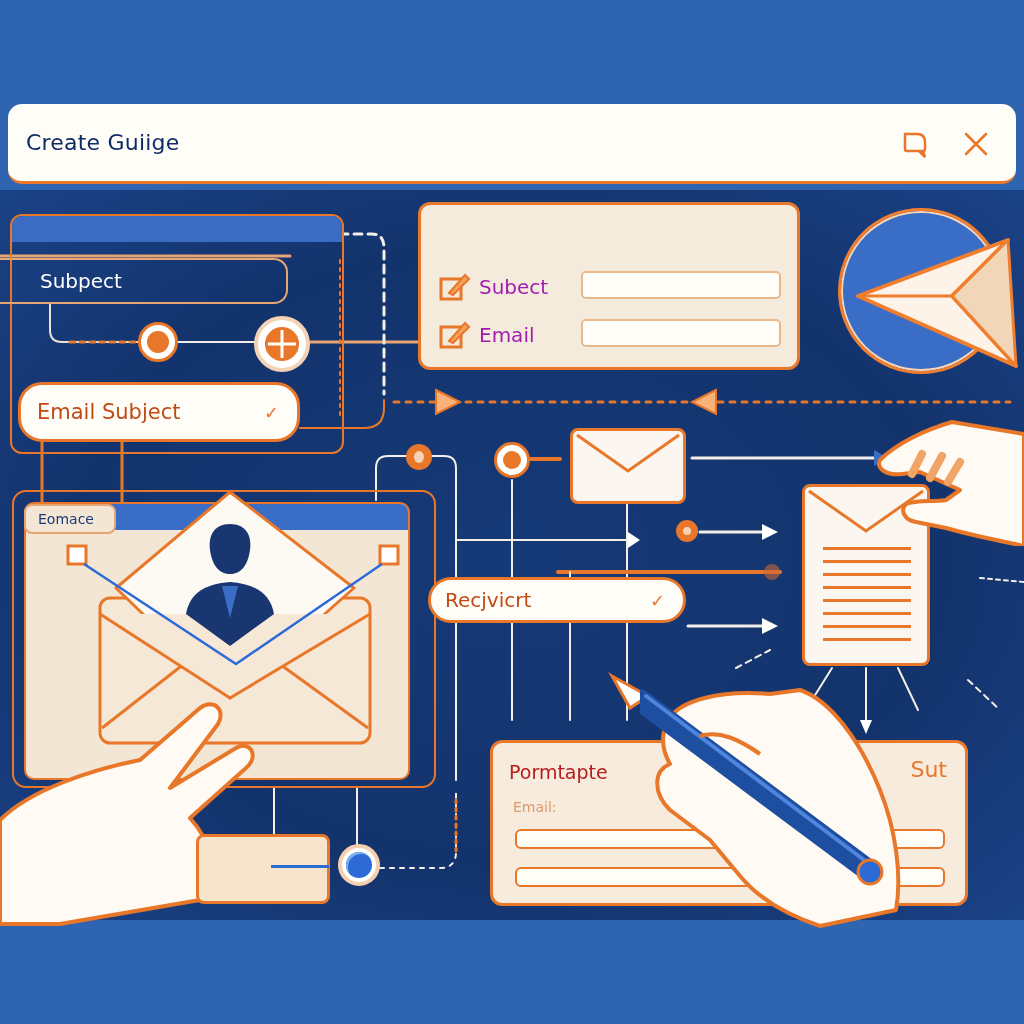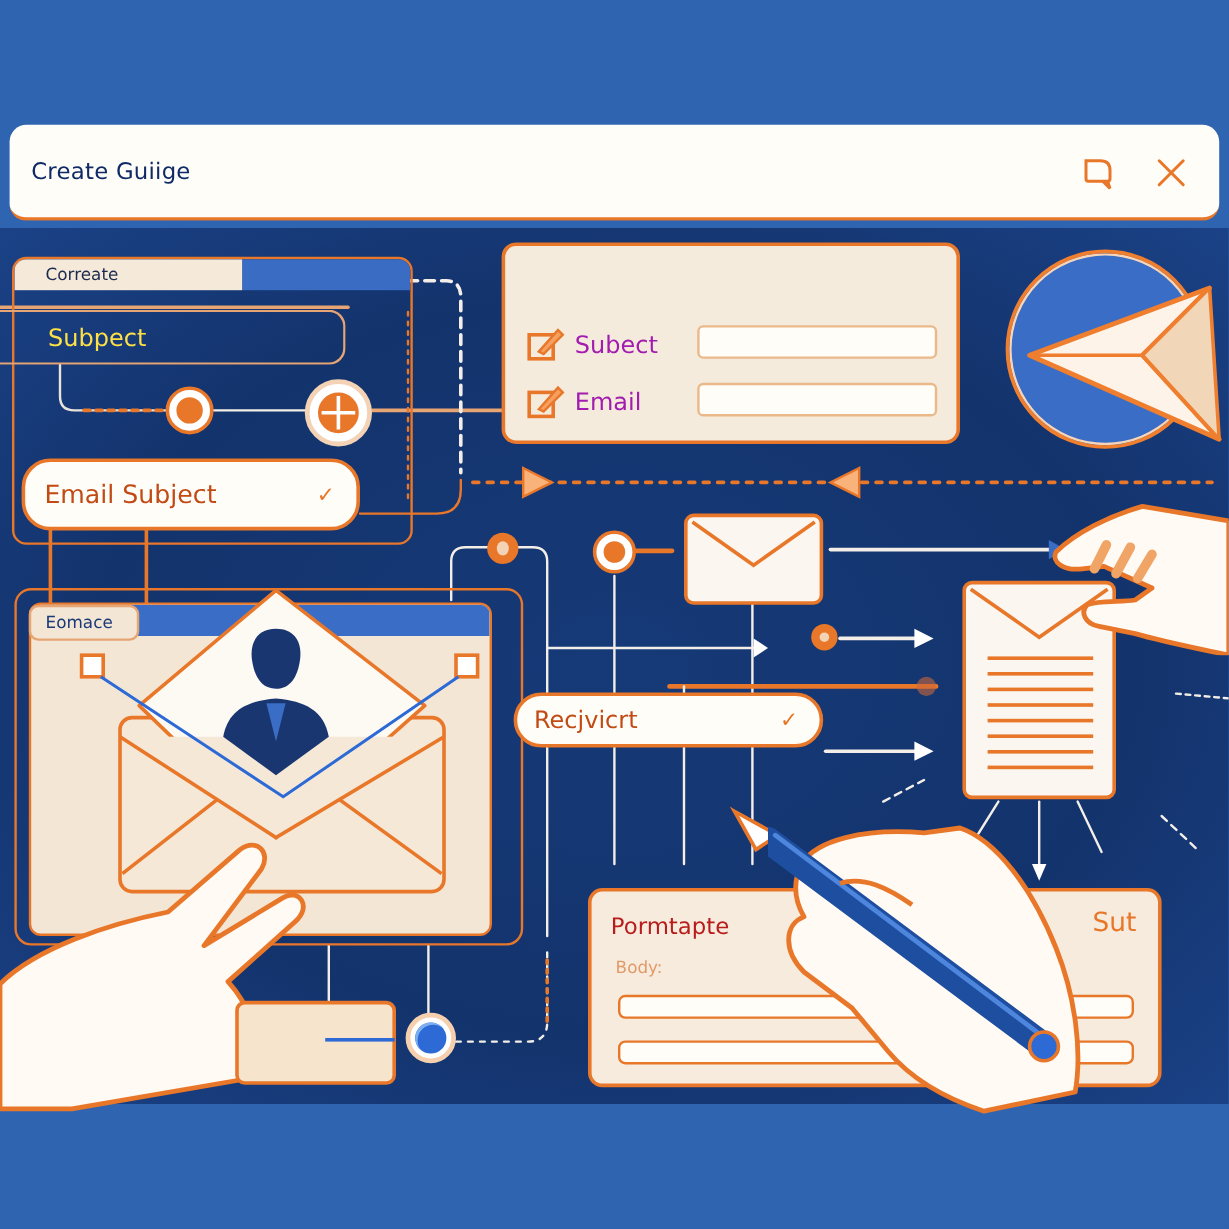--- a/index.html
+++ b/index.html
@@ -16,42 +16,42 @@
     .abs { position: absolute; }
     svg.overlay { position: absolute; left: 0; top: 0; width: 1024px; height: 1024px; pointer-events: none; }
 
     
     .titlebar {
       position: absolute; left: 8px; top: 104px; width: 1008px; height: 80px;
       background: #fffdf8; border-radius: 14px;
       border-bottom: 3px solid #e8772a;
       display: flex; align-items: center; padding-left: 18px;
     }
-    .titlebar .title { font-size: 19px; color: #0f2a66; letter-spacing: 0.2px; }
+    .titlebar .title { font-size: 22px; color: #0f2a66; letter-spacing: 0.2px; }
     .tb-btn {
       position: absolute; top: 22px; width: 36px; height: 36px;
       display: flex; align-items: center; justify-content: center; cursor: pointer;
     }
 
     
     .panel-tl {
       position: absolute; left: 10px; top: 214px; width: 334px; height: 240px;
       border: 2px solid #e8772a; border-radius: 12px;
     }
     .panel-tl-head {
       position: absolute; left: 12px; top: 216px; width: 330px; height: 26px;
       border-radius: 10px 10px 0 0; overflow: hidden; display: flex;
     }
     .panel-tl-head .light { flex: 0 0 190px; background: #f5ead9; padding-left: 26px; font-size: 14px; line-height: 26px; color: #1b2a4e; }
     .panel-tl-head .dark { flex: 1; background: #3b6cc4; }
 
     .subject-field {
       position: absolute; left: 0; top: 258px; width: 288px; height: 46px;
       border: 2px solid #e8a574; border-left: none; border-radius: 0 14px 14px 0;
-      padding-left: 40px; font-size: 20px; line-height: 42px; color: #fde047;
+      padding-left: 40px; font-size: 20px; line-height: 42px; color: #ffffff;
     }
 
     .pill {
       position: absolute; background: #fffdf8; border: 3px solid #e8772a;
       border-radius: 24px; display: flex; align-items: center; cursor: pointer;
       color: #c24a14;
     }
     .pill .check { position: absolute; right: 18px; font-size: 18px; color: #e8772a; }
 
     
@@ -203,21 +203,20 @@
   </div>
   <div class="tb-btn" style="left:950px;">
     <svg width="28" height="28" viewBox="0 0 28 28">
       <path d="M4 4 L24 24 M24 4 L4 24" stroke="#e8772a" stroke-width="2.5" stroke-linecap="round"></path>
     </svg>
   </div>
 </div>
 
 <div class="panel-tl"></div>
 <div class="panel-tl-head">
-  <div class="light">Correate</div>
   <div class="dark"></div>
 </div>
 <div class="subject-field">Subpect</div>
 
 <div class="node" style="left:138px; top:322px; width:40px; height:40px; border:3px solid #e8772a; background:#fff;">
   <div style="width:22px; height:22px; border-radius:50%; background:#e8772a;"></div>
 </div>
 <div class="node" style="left:254px; top:316px; width:56px; height:56px; border:4px solid #f3d2b5; background:#fff;">
   <svg width="38" height="38" viewBox="0 0 38 38">
     <circle cx="19" cy="19" r="16" fill="#e8772a" stroke="#e8772a" stroke-width="2"></circle>
@@ -327,21 +326,21 @@
 </div>
 
 <svg class="abs" style="left:876px; top:416px;" width="148" height="130" viewBox="0 0 148 130">
   <path d="M4 44 C20 28 48 14 76 6 L148 18 L148 130 C120 124 90 118 70 112 L40 106 C28 104 24 94 30 88 C40 84 58 86 70 84 L84 74 L44 56 L26 58 C10 60 0 52 4 44 Z" fill="#fffaf3" stroke="#e8772a" stroke-width="4" stroke-linejoin="round"></path>
   <path d="M36 58 L46 38 M54 62 L66 40 M72 66 L84 46" stroke="#f0a466" stroke-width="8" stroke-linecap="round"></path>
 </svg>
 
 <div class="prompt-panel">
   <span class="ptitle">Pormtapte</span>
   <span class="psub">Sut</span>
-  <span class="plabel">Body:</span>
+  <span class="plabel">Email:</span>
   <input class="prompt-input" style="top: 86px;" value="">
   <input class="prompt-input" style="top: 124px;" value="">
 </div>
 
 <svg class="abs" style="left:640px; top:680px;" width="280" height="260" viewBox="0 0 280 260">
   <path d="M28 40 C40 20 80 10 130 14 L160 10 C190 20 220 60 240 110 C256 150 262 196 256 230 L180 246 C150 236 120 220 100 196 L70 160 L30 130 C12 112 14 90 30 84 C22 70 20 56 28 40 Z" fill="#fffaf3" stroke="#e8772a" stroke-width="4" stroke-linejoin="round"></path>
   <path d="M0 20 L228 190" stroke="#1d4ea0" stroke-width="22" stroke-linecap="round"></path>
   <path d="M6 16 L224 180" stroke="#4d86dc" stroke-width="4" stroke-linecap="round"></path>
   <circle cx="230" cy="192" r="12" fill="#2d6ad6" stroke="#e8772a" stroke-width="3"></circle>
   <path d="M60 56 C80 50 100 60 120 74" fill="none" stroke="#e8772a" stroke-width="4"></path>

